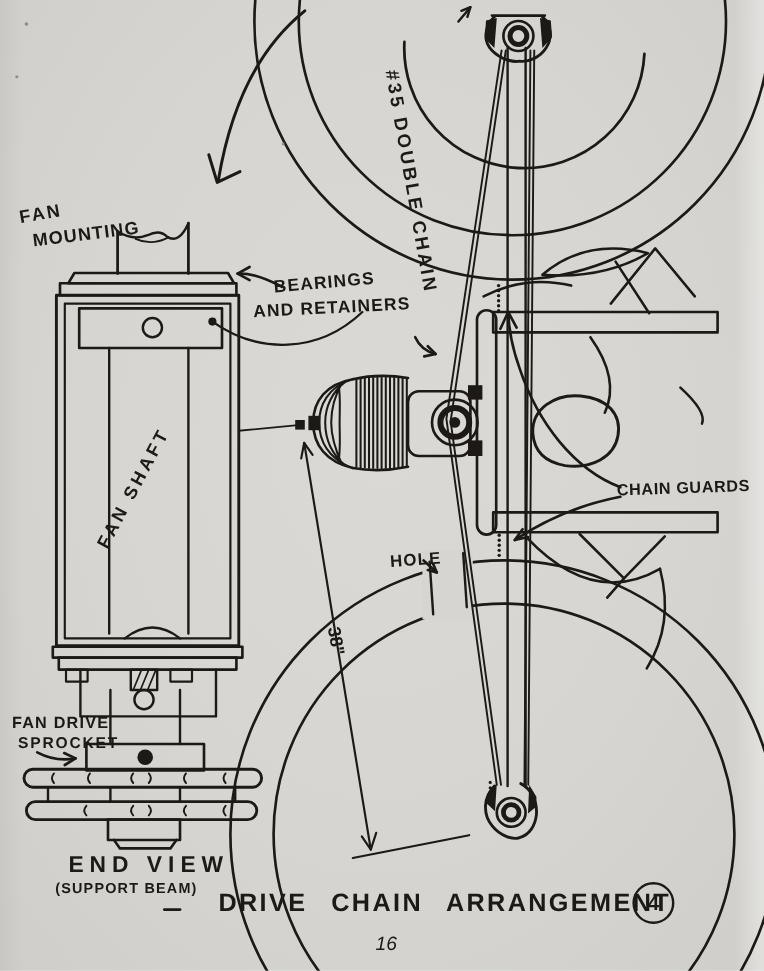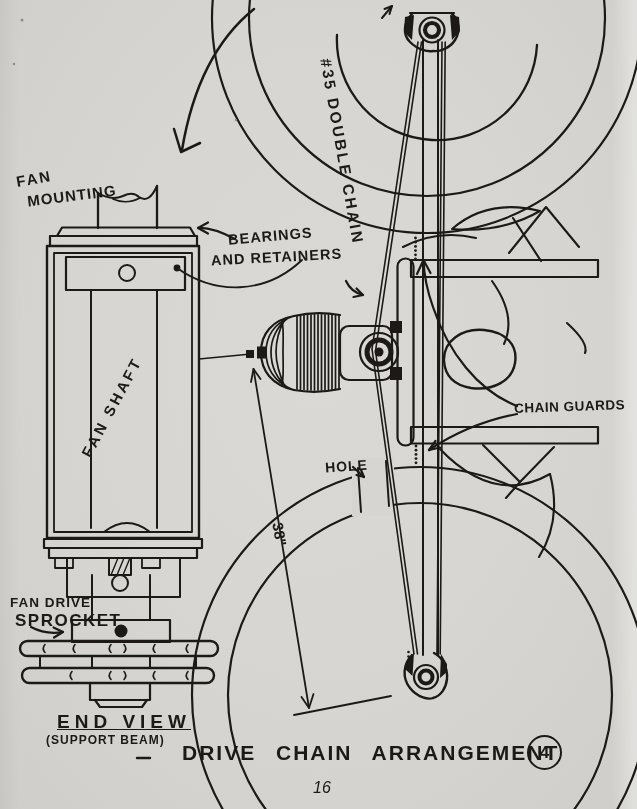--- a/index.html
+++ b/index.html
@@ -236,23 +236,23 @@
 
 <div class="lbl hand" style="left:16px;top:170px;font-size:15px;transform:rotate(-10deg);letter-spacing:2px;">FAN</div>
 <div class="lbl hand" style="left:27px;top:187px;font-size:15px;transform:rotate(-7deg);letter-spacing:1px;">MOUNTING</div>
 
 <div class="lbl hand" style="left:228px;top:228px;font-size:14.5px;transform:rotate(-5deg);letter-spacing:1px;">BEARINGS</div>
 <div class="lbl hand" style="left:211px;top:249px;font-size:14.5px;transform:rotate(-3deg);letter-spacing:1px;">AND RETAINERS</div>
 
 <div class="lbl hand" style="left:78px;top:452px;font-size:15px;letter-spacing:3px;transform:rotate(-62deg);transform-origin:0 0;">FAN SHAFT</div>
 
 <div class="lbl hand" style="left:10px;top:595px;font-size:13.5px;letter-spacing:1px;">FAN DRIVE</div>
-<div class="lbl hand" style="left:15px;top:611px;font-size:17px;letter-spacing:1.5px;">SPROCKET</div>
-
-<div class="lbl hand" style="left:57px;top:711px;font-size:19px;letter-spacing:5px;text-decoration:underline;">END VIEW</div>
+<div class="lbl hand" style="left:15px;top:611px;font-size:13px;letter-spacing:1.5px;">SPROCKET</div>
+
+<div class="lbl hand" style="left:57px;top:711px;font-size:19px;letter-spacing:5px;">END VIEW</div>
 <div class="lbl hand" style="left:46px;top:733px;font-size:12px;letter-spacing:1px;">(SUPPORT BEAM)</div>
 
 <div class="lbl hand" style="left:334px;top:57px;font-size:15.5px;letter-spacing:2.5px;transform:rotate(80deg);transform-origin:0 0;">#35 DOUBLE CHAIN</div>
 
 <div class="lbl hand" style="left:325px;top:458px;font-size:14px;transform:rotate(-4deg);letter-spacing:1px;">HOLE</div>
 
 <div class="lbl hand" style="left:514px;top:399px;font-size:13.5px;transform:rotate(-2deg);letter-spacing:0.5px;">CHAIN GUARDS</div>
 
 <div class="lbl hand" style="left:286px;top:521px;font-size:15px;transform:rotate(80deg);transform-origin:0 0;">38"</div>
 

